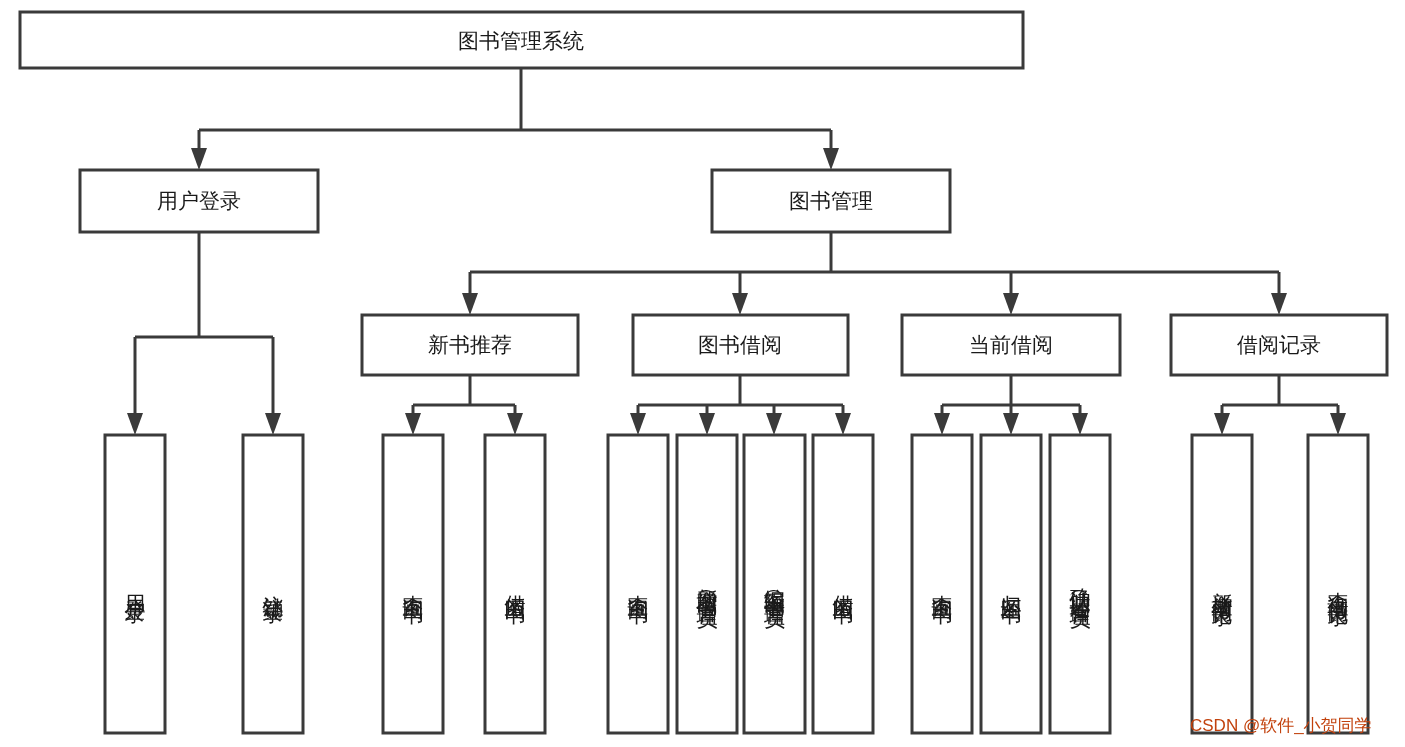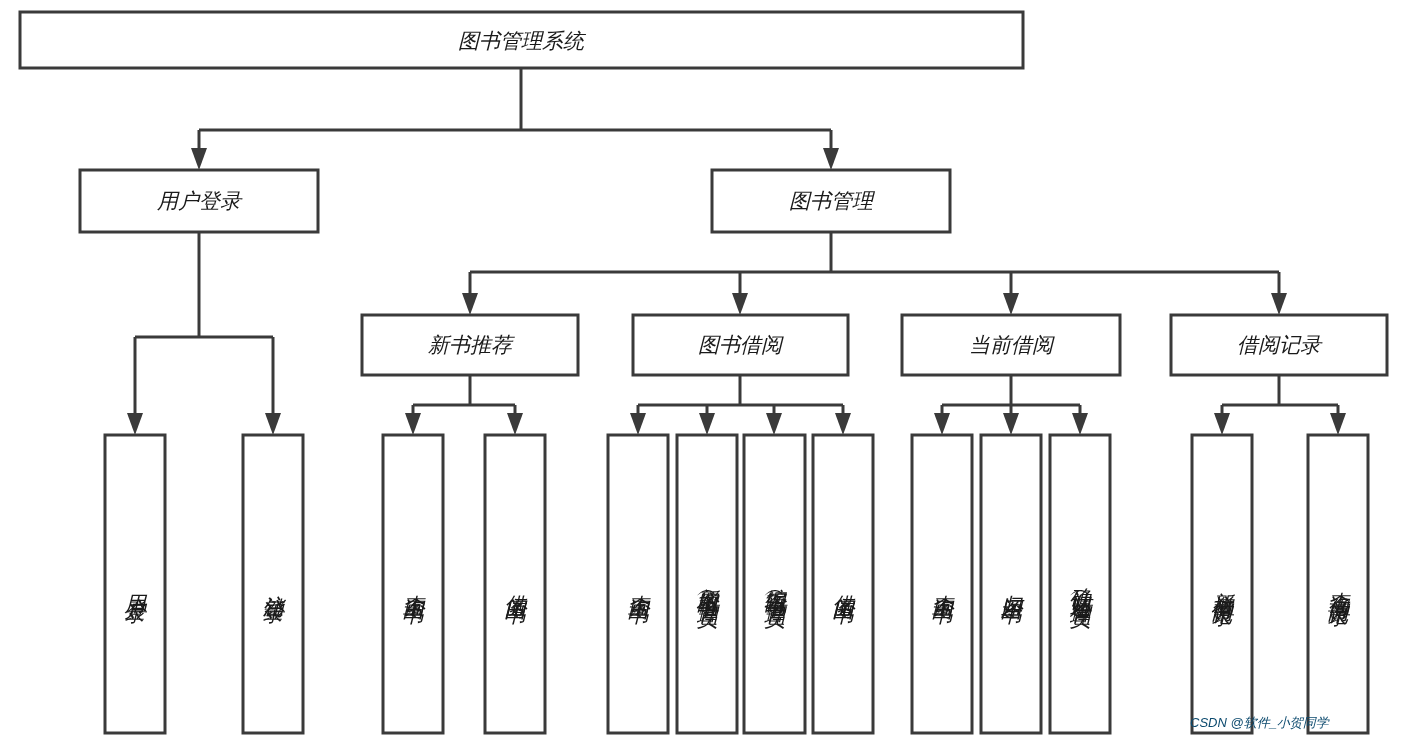--- a/index.html
+++ b/index.html
@@ -9,21 +9,20 @@
   }
   body {
     font-family: "Liberation Sans", "DejaVu Sans", sans-serif;
   }
   #diagram-root {
     position: relative;
     width: 1405px;
     height: 747px;
     background: #ffffff;
     overflow: hidden;
-    font-style: italic;
   }
   svg.flow {
     position: absolute;
     left: 0;
     top: 0;
     width: 1405px;
     height: 747px;
     display: block;
   }
   .node-rect {
@@ -61,22 +60,22 @@
     font-family: "Liberation Sans", "DejaVu Sans", sans-serif;
     font-size: 21px;
     line-height: 1.05;
     color: #1a1a1a;
     letter-spacing: 3px;
     white-space: nowrap;
   }
   .watermark {
     position: absolute;
     font-family: "Liberation Sans", "DejaVu Sans", sans-serif;
-    font-size: 13px;
-    color: #0c4a6e;
+    font-size: 17px;
+    color: #c2410c;
     white-space: nowrap;
     left: 1190px;
     top: 714px;
   }
 </style>
 </head>
 <body>
 
 <div id="diagram-root">
 

